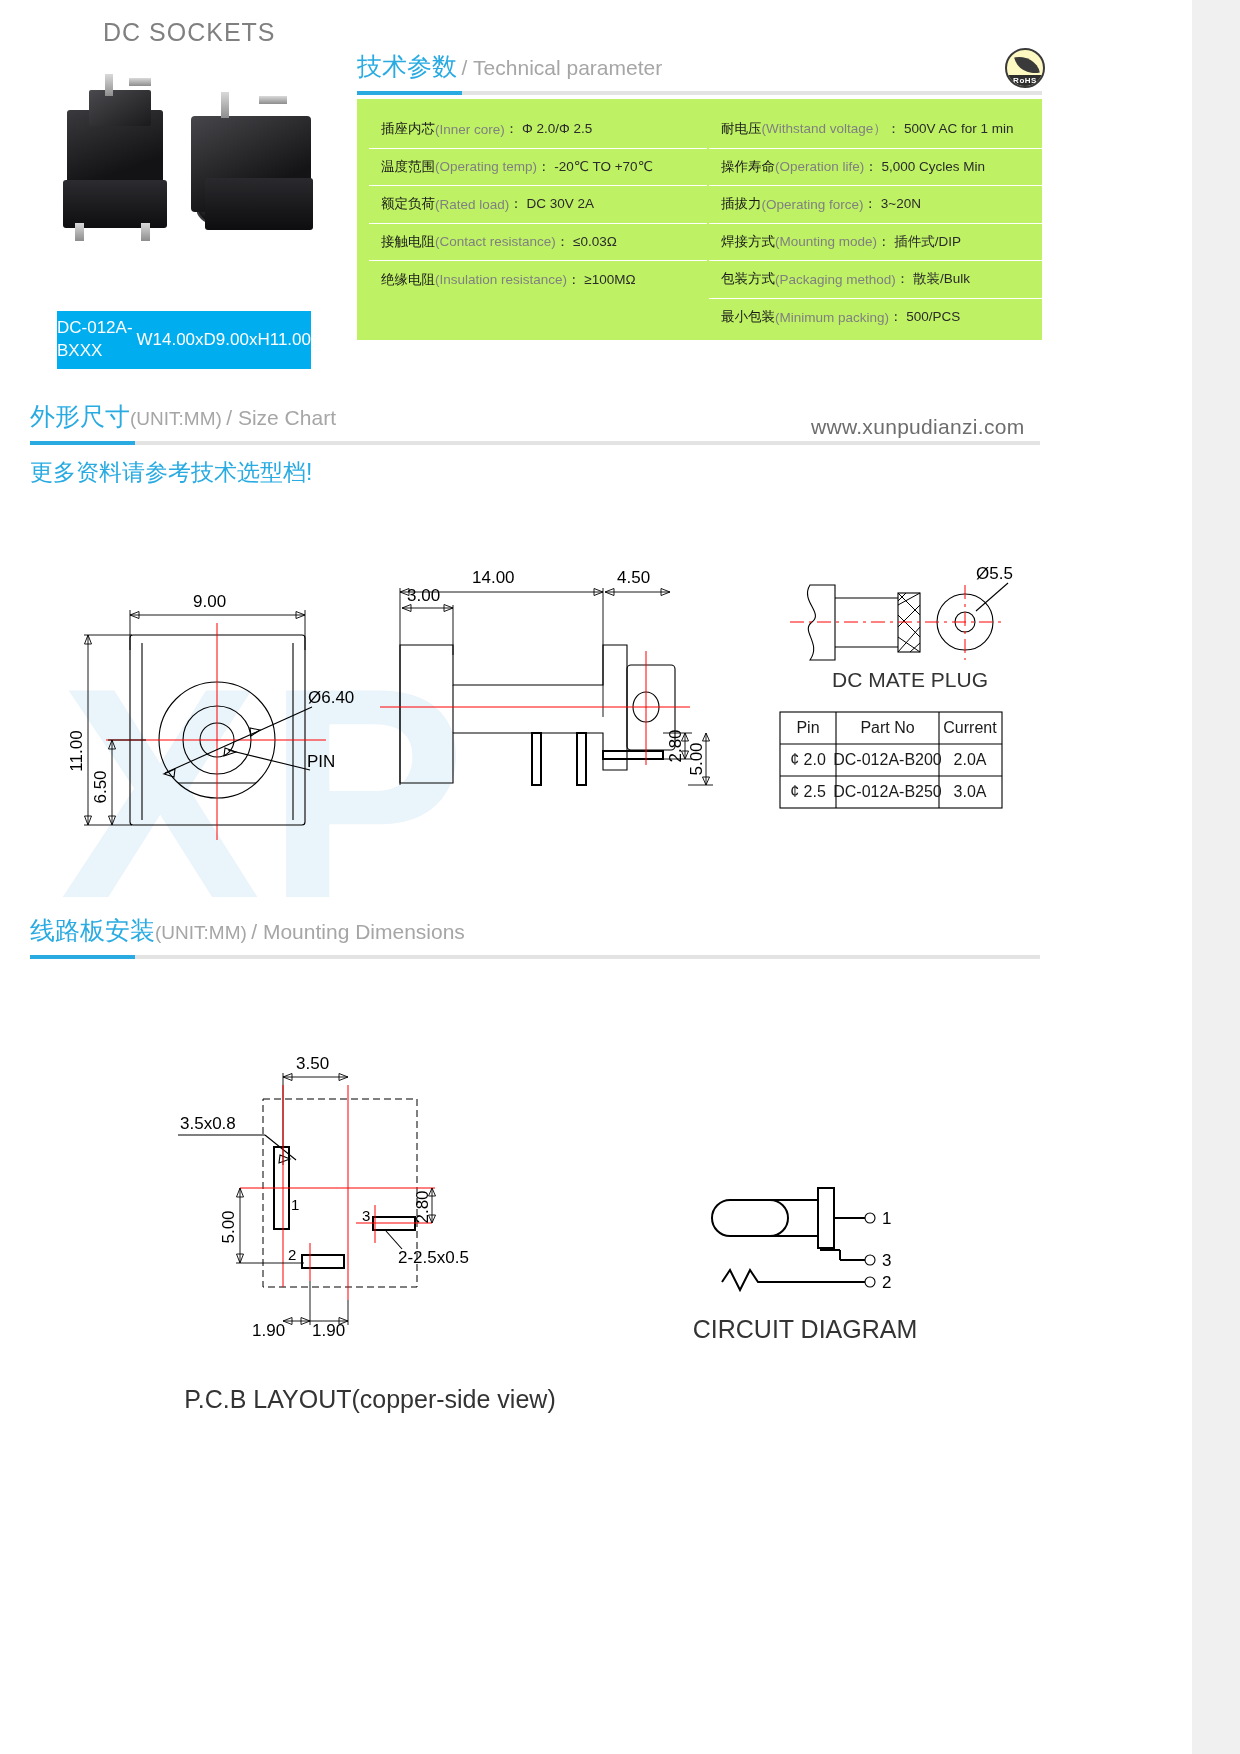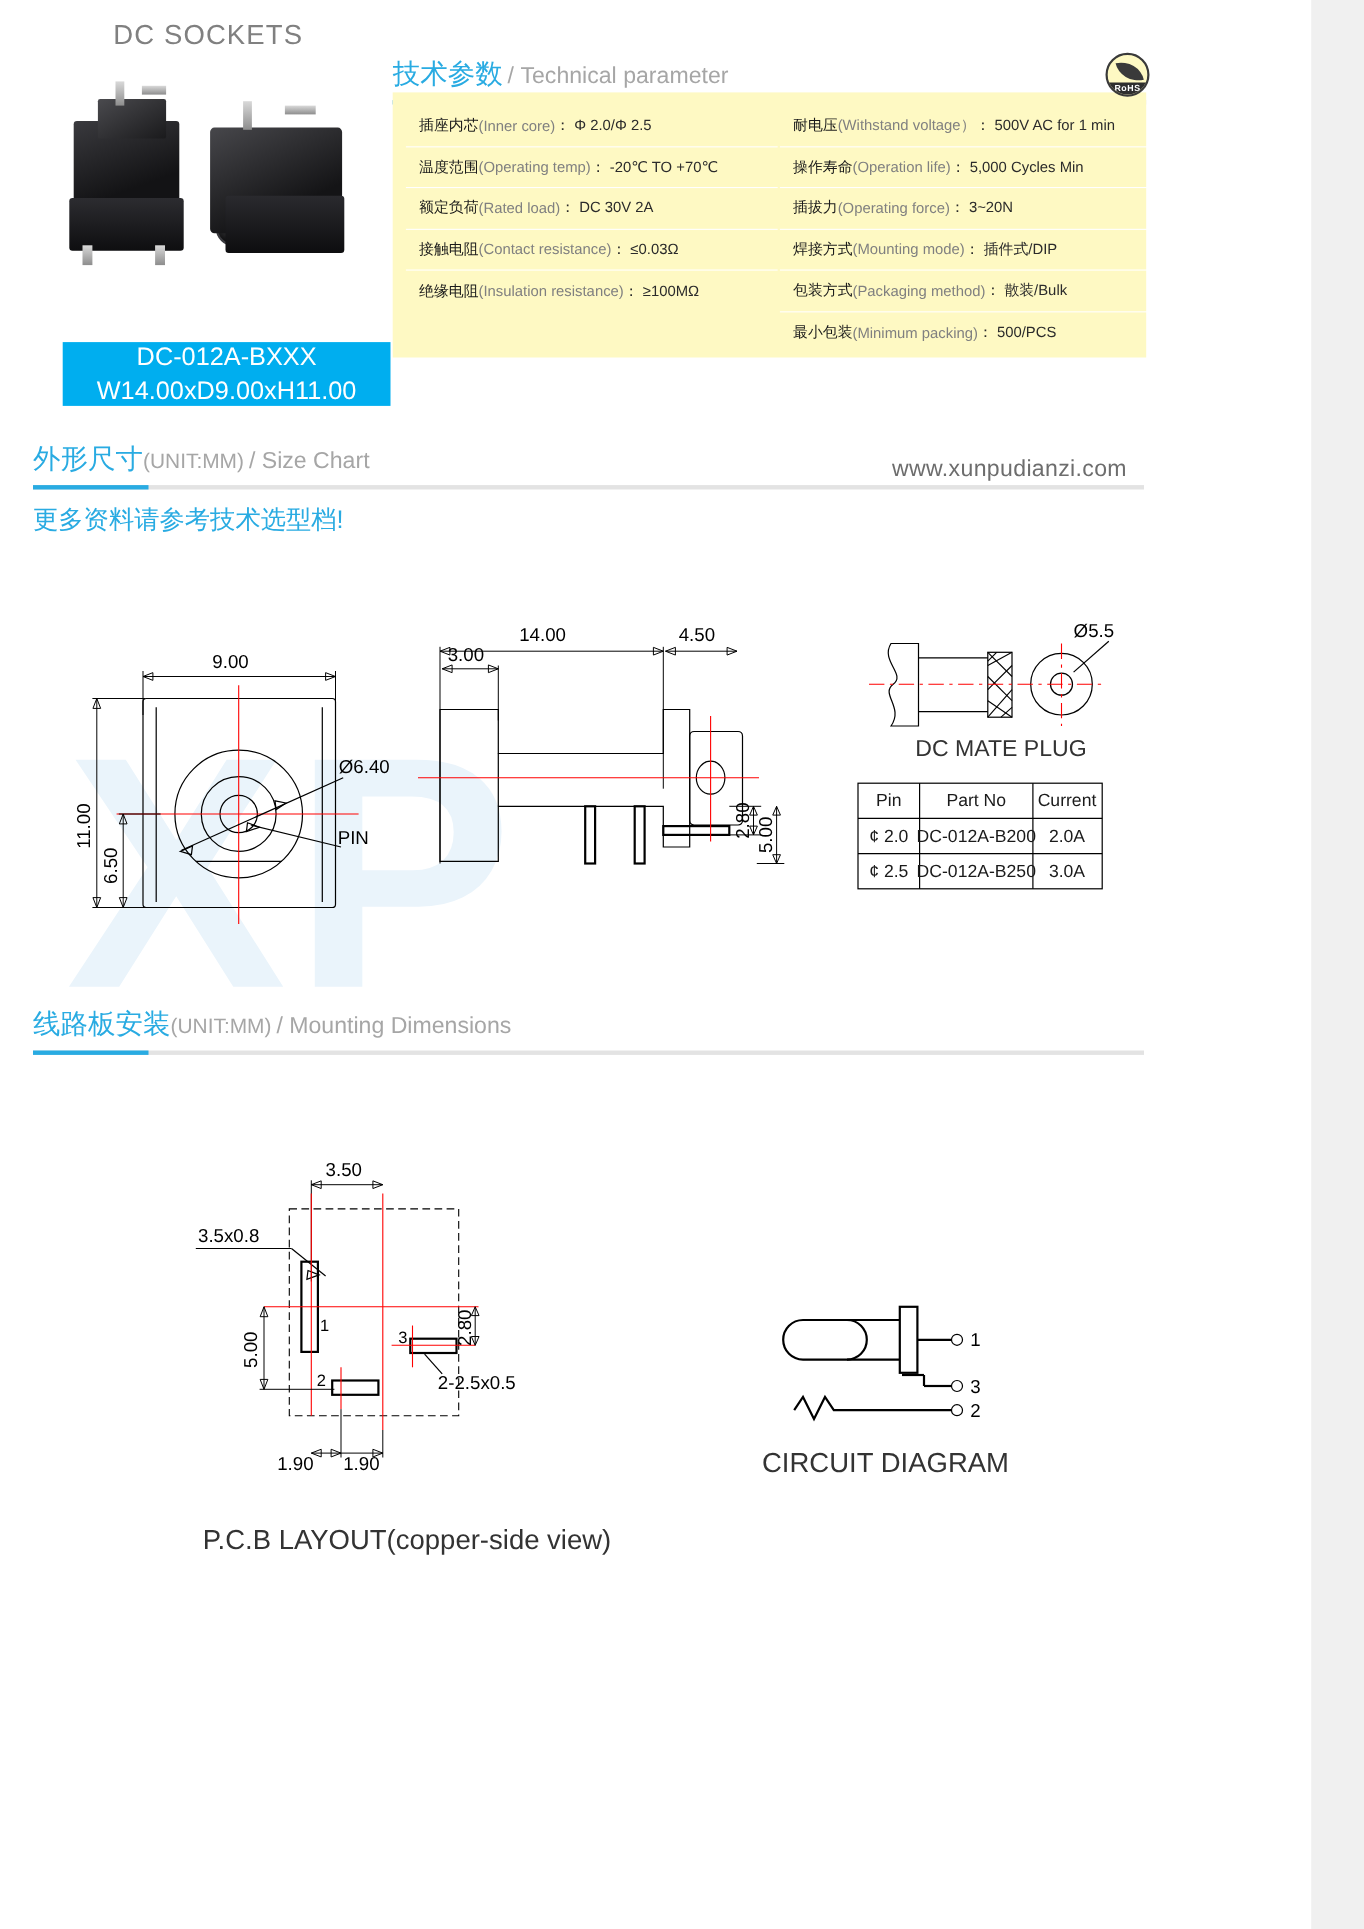--- a/index.html
+++ b/index.html
@@ -69,43 +69,43 @@
     background: radial-gradient(circle at 40% 35%, #4c4c50, #0b0b0c 70%);
     border: 2px solid #3a3a3e;
   }
   .ph-hole-in {
     position:absolute; left: 208px; top: 202px; width: 10px; height: 10px;
     border-radius:50%; background:#6d6d70;
   }
 
   
   .prod-label {
-    position: absolute; left: 57px; top: 311px; width: 298px; height: 58px;
-    background: #00aeef; color: #ffffff; display: flex; flex-direction: column;
+    position: absolute; left: 57px; top: 311px; width: 254px; height: 58px;
+    background: #00aeef; color: #ffffff; display: flex; flex-direction: row;
     align-items: center; justify-content: center; line-height: 1.35;
-    font-size: 23px; z-index: 3;
+    font-size: 17px; z-index: 3;
   }
 
   
   .sec-head { position: absolute; white-space: nowrap; }
   .sec-cn { color: #29abe2; font-size: 25px; }
   .sec-en { color: #a6a6a6; font-size: 21px; }
   .sec-cn-sm { color: #a6a6a6; font-size: 19px; }
   .sec-rule {
     position: absolute; height: 4px; background: #e3e3e3;
   }
   .sec-rule::before {
     content: ""; position: absolute; left: 0; top: 0; height: 4px;
     width: 105px; background: #29abe2;
   }
 
   
   .tp-panel {
-    position: absolute; left: 357px; top: 84px; width: 685px; height: 241px;
-    background: #fef9c3; z-index: 2;
+    position: absolute; left: 357px; top: 99px; width: 685px; height: 241px;
+    background: #bef264; z-index: 2;
   }
   .tp-col { position: absolute; top: 12px; width: 338px; }
   .tp-col.left { left: 12px; }
   .tp-col.right { left: 352px; }
   .tp-row {
     height: 37.5px; display: flex; align-items: center;
     border-bottom: 1px solid #ffffff; font-size: 13.5px; color: #2b2b2b;
     padding-left: 12px; white-space: nowrap;
   }
   .tp-row:last-child { border-bottom: none; }

